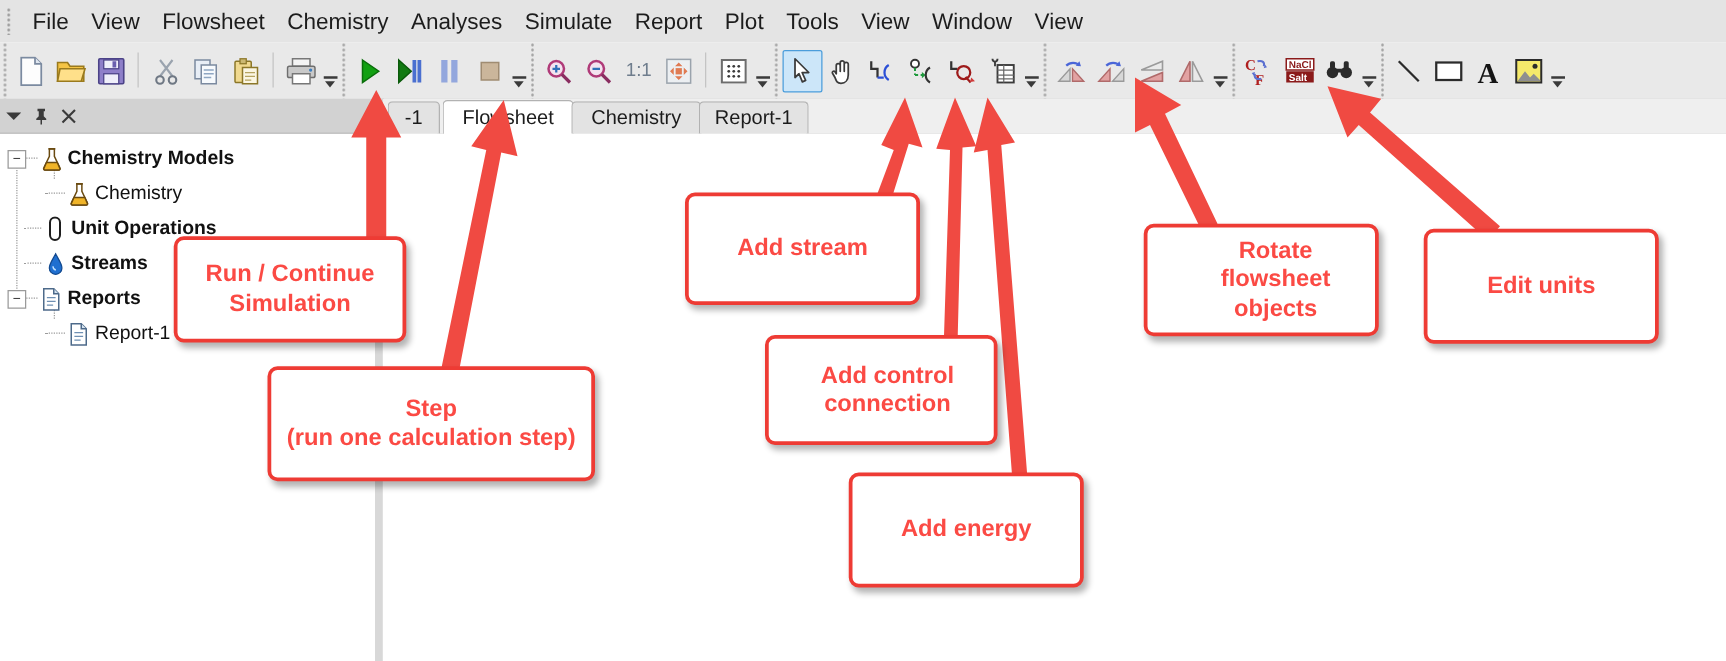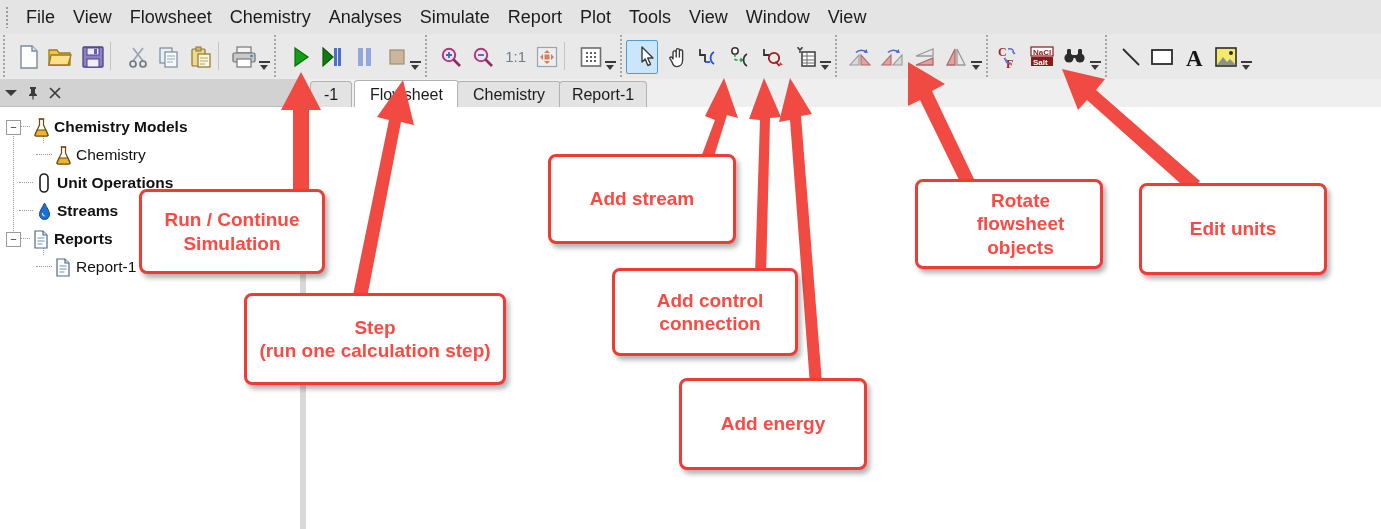--- a/index.html
+++ b/index.html
@@ -26,21 +26,21 @@
     position:absolute;left:0;top:34px;width:1381px;height:45px;
     background:#e9e9e9;border-bottom:1px solid #c9c9c9;
     display:flex;align-items:center;
   }
   .tb-sep{width:12px;height:45px;flex:0 0 auto;position:relative;}
   .tb-sep::after{content:"";position:absolute;left:5px;top:8px;width:1px;height:28px;background:#c4c4c4;}
   .tb-grip{width:9px;height:45px;flex:0 0 auto;
     background-image:radial-gradient(#a6a6a6 1px, transparent 1.2px);
     background-size:4px 4px;background-position:2px 12px;background-repeat:repeat-y;}
   .tb-btn{
-    width:30px;height:32px;flex:0 0 auto;display:flex;align-items:center;justify-content:flex-end;
+    width:30px;height:32px;flex:0 0 auto;display:flex;align-items:center;justify-content:center;
     position:relative;border:1px solid transparent;border-radius:2px;
   }
   .tb-btn.sel{background:#cce6f9;border:1px solid #4b9ddb;}
   .tb-drop{width:14px;height:32px;flex:0 0 auto;display:flex;align-items:flex-end;justify-content:center;padding-bottom:6px;}
   .tb-drop i{display:block;width:11px;height:9px;position:relative;}
   .tb-drop i::before{content:"";position:absolute;left:0;top:0;width:11px;height:2px;background:#3a3a3a;}
   .tb-drop i::after{content:"";position:absolute;left:1px;top:4px;border-left:4.5px solid transparent;border-right:4.5px solid transparent;border-top:5px solid #3a3a3a;}
   
   #navigator{
     position:absolute;left:0;top:79px;width:300px;height:450px;background:#ffffff;
@@ -548,21 +548,21 @@
   <g>
     <path d="M1190 192 L1087 100 L1078 110 L1062 69 L1105 79 L1096 90 L1200 181 Z" fill="#f04a42"></path>
   </g>
 </svg>
 
 <div class="callout" style="left:139px;top:189px;width:186px;height:85px;">
   <span style="white-space:pre-line;">Run / Continue
 Simulation</span>
 </div>
 
-<div class="callout" style="left:244px;top:293px;width:262px;height:92px;">
+<div class="callout" style="left:214px;top:293px;width:262px;height:92px;">
   <span style="white-space:pre-line;">Step
 (run one calculation step)</span>
 </div>
 
 <div class="callout" style="left:548px;top:154px;width:188px;height:90px;">
   <span style="white-space:pre-line;">Add stream</span>
 </div>
 
 <div class="callout" style="left:612px;top:268px;width:186px;height:88px;padding-left:16px;">
   <span style="white-space:pre-line;">Add control

